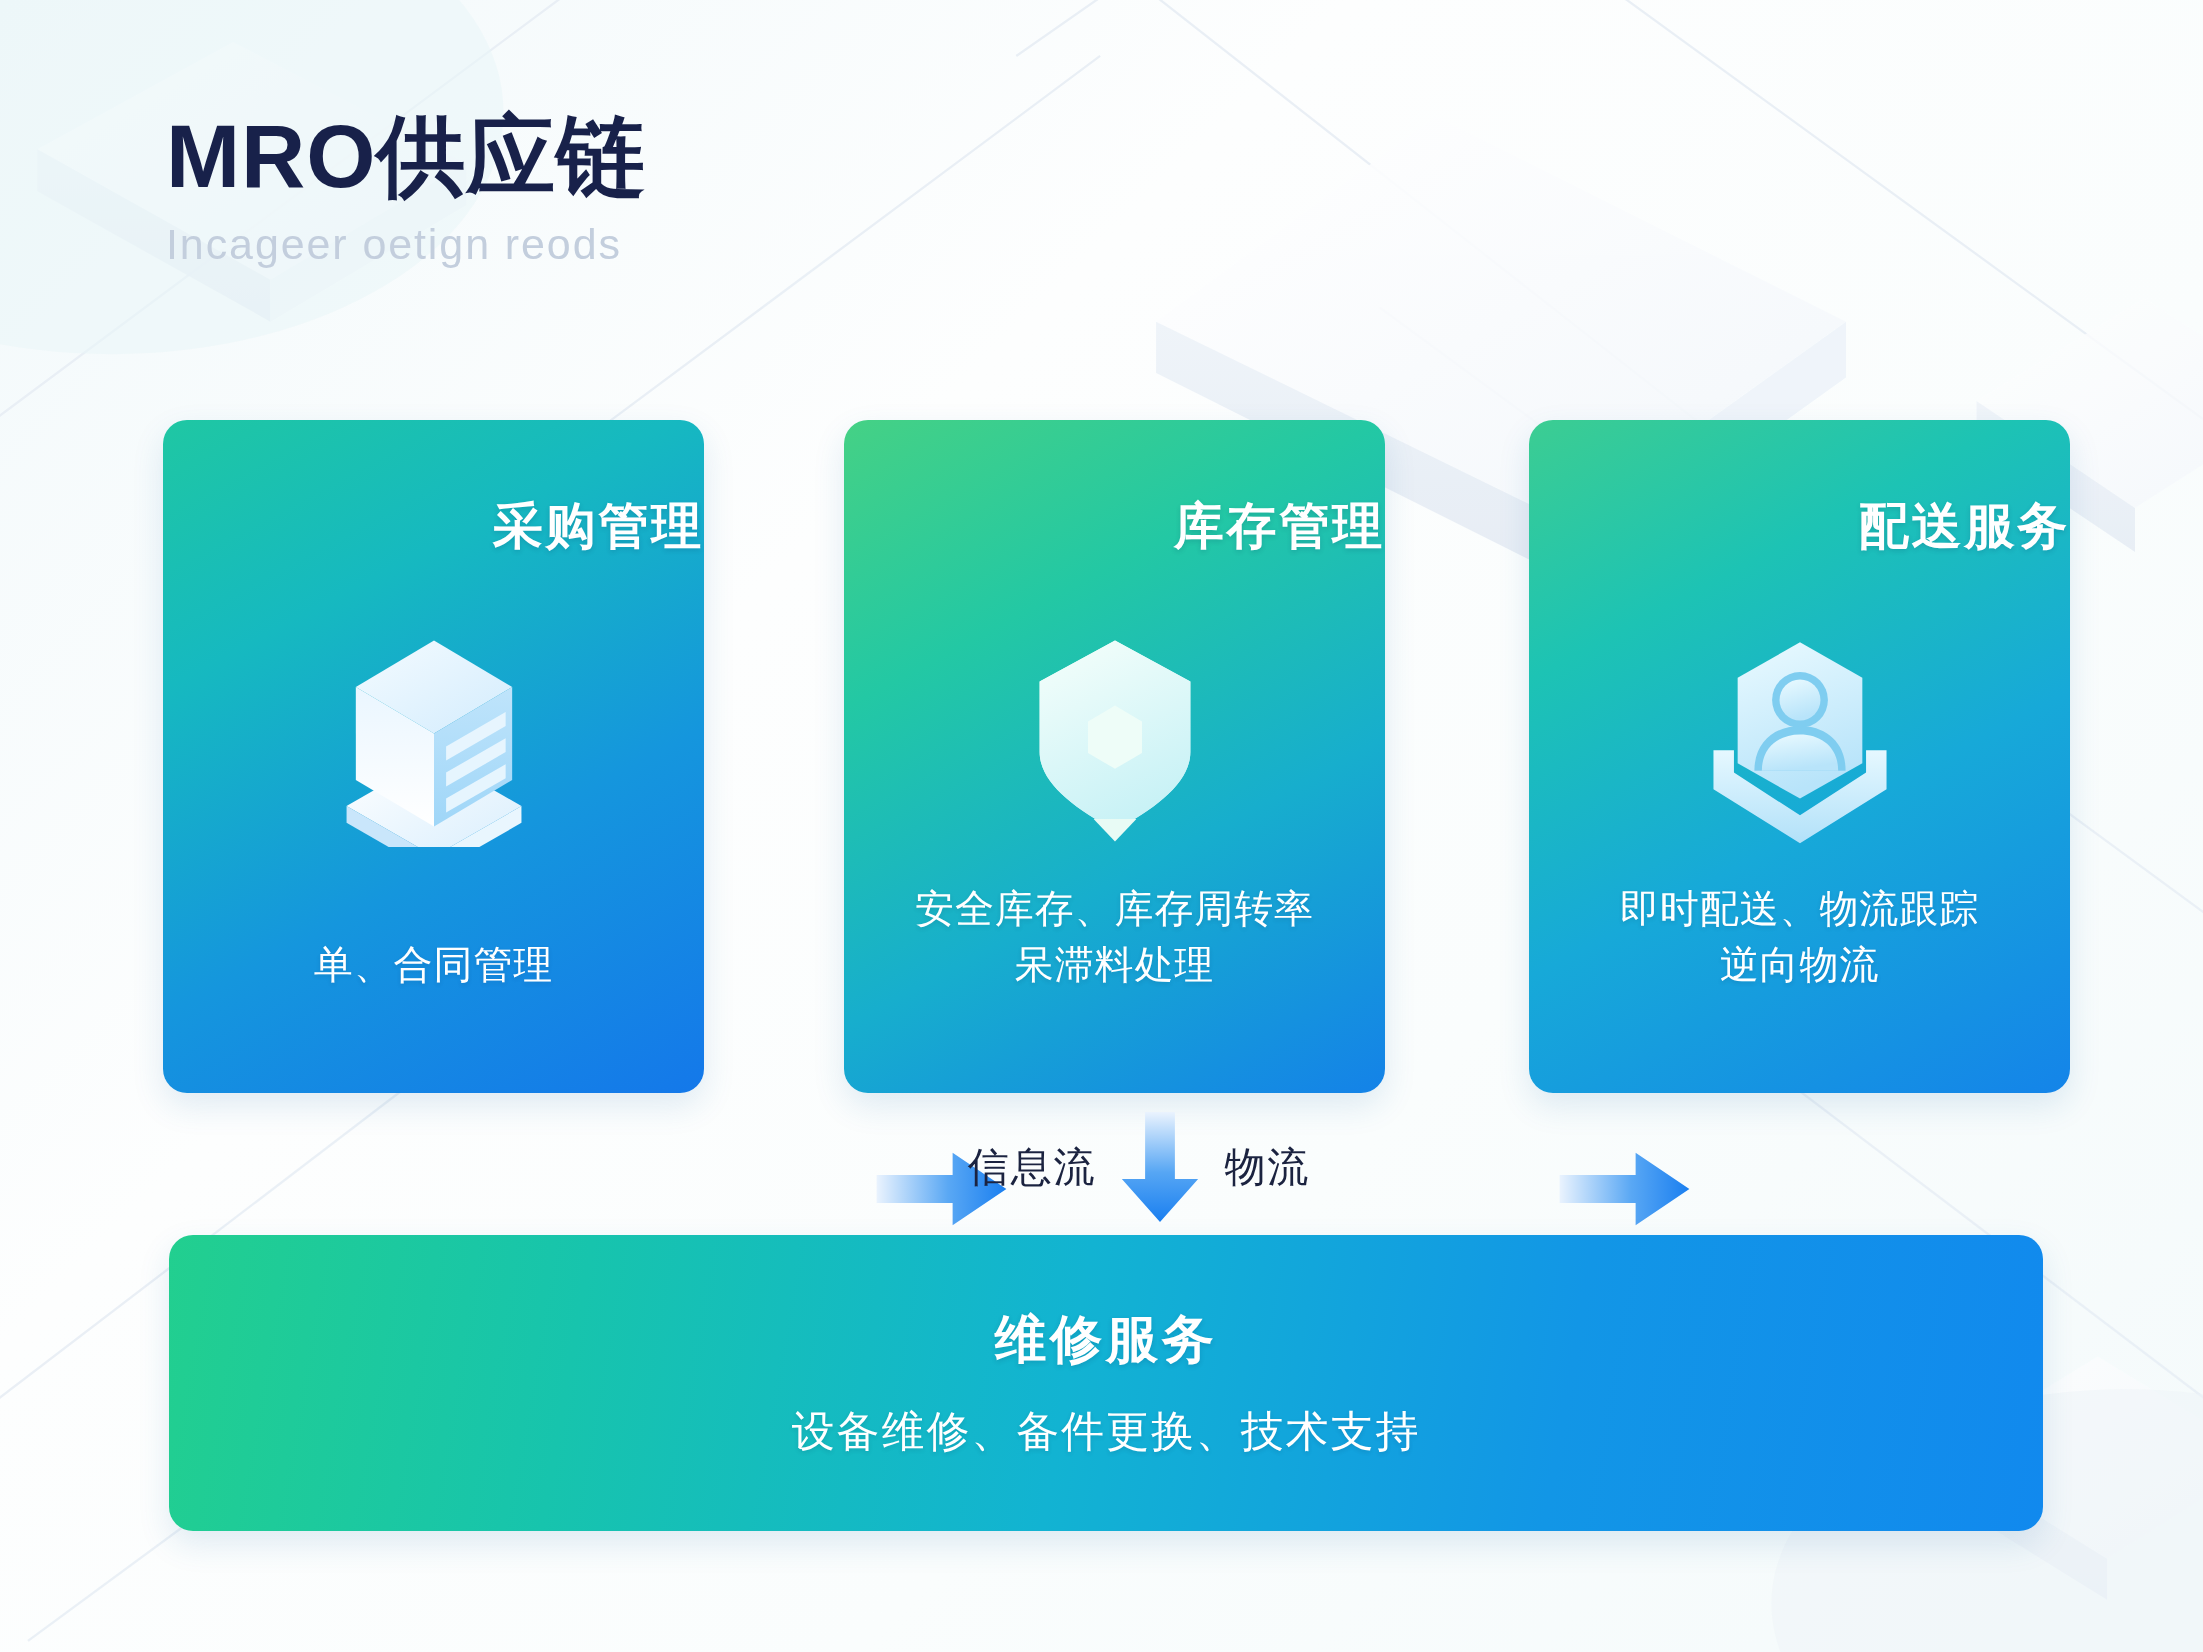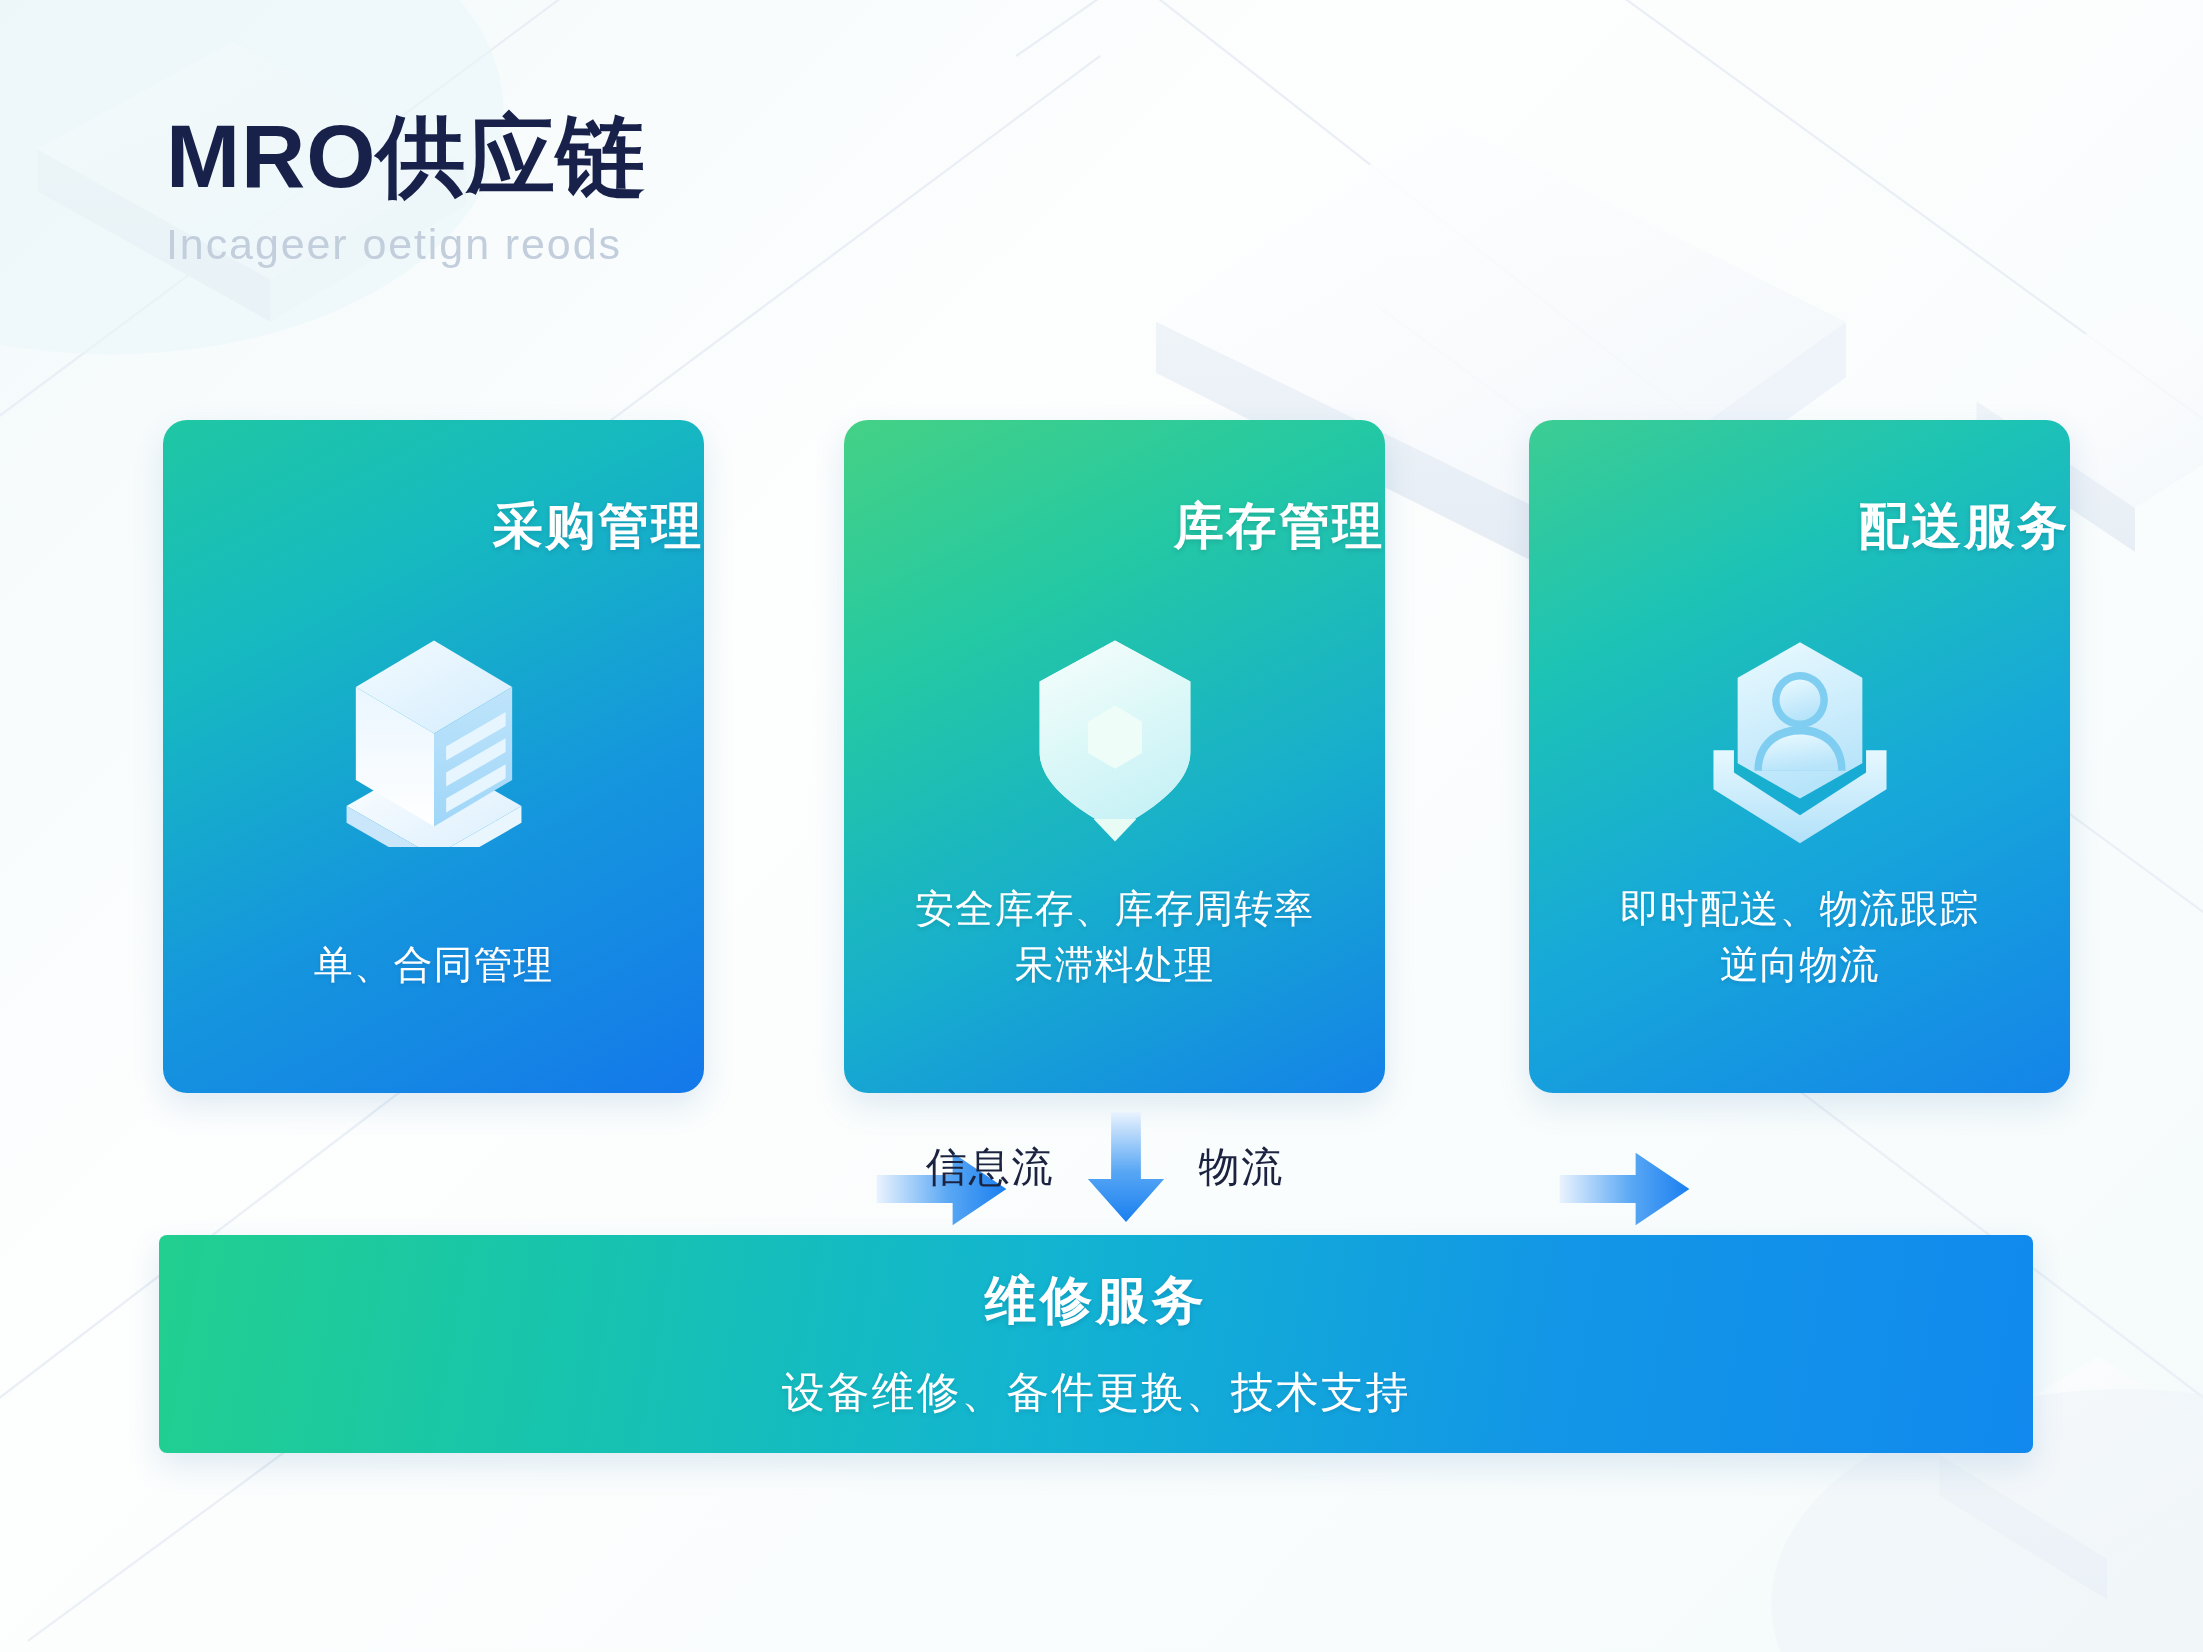--- a/index.html
+++ b/index.html
@@ -111,47 +111,47 @@
     top: 731px;
     width: 131px;
     height: 76px;
   }
   .h-arrow.a1 { left: 713px; }
   .h-arrow.a2 { left: 1396px; }
 
   
   #flow-strip {
     position: absolute;
-    left: 895px;
+    left: 929px;
     top: 1111px;
     width: 420px;
     height: 112px;
     display: flex;
     align-items: center;
     justify-content: center;
-    gap: 32px;
+    gap: 24px;
     text-align: right;
   }
   .flow-label {
     font-size: 41px;
     font-weight: 500;
     color: #1b2340;
     letter-spacing: 1.9px;
     white-space: nowrap;
   }
   #down-arrow { width: 80px; height: 110px; flex: 0 0 auto; }
 
   
   #service-bar {
     position: absolute;
-    left: 159px;
+    left: 169px;
     top: 1235px;
     width: 1874px;
-    height: 218px;
-    border-radius: 8px;
+    height: 296px;
+    border-radius: 24px;
     background: linear-gradient(100deg, #22cf8f 0%, #17c4ad 22%, #12b3d2 48%, #1296e6 74%, #1189ee 100%);
     box-shadow: 0 13px 32px rgba(30, 110, 170, .13);
     display: flex;
     flex-direction: column;
     align-items: center;
     justify-content: center;
   }
   #service-title {
     font-size: 52px;
     font-weight: 700;

